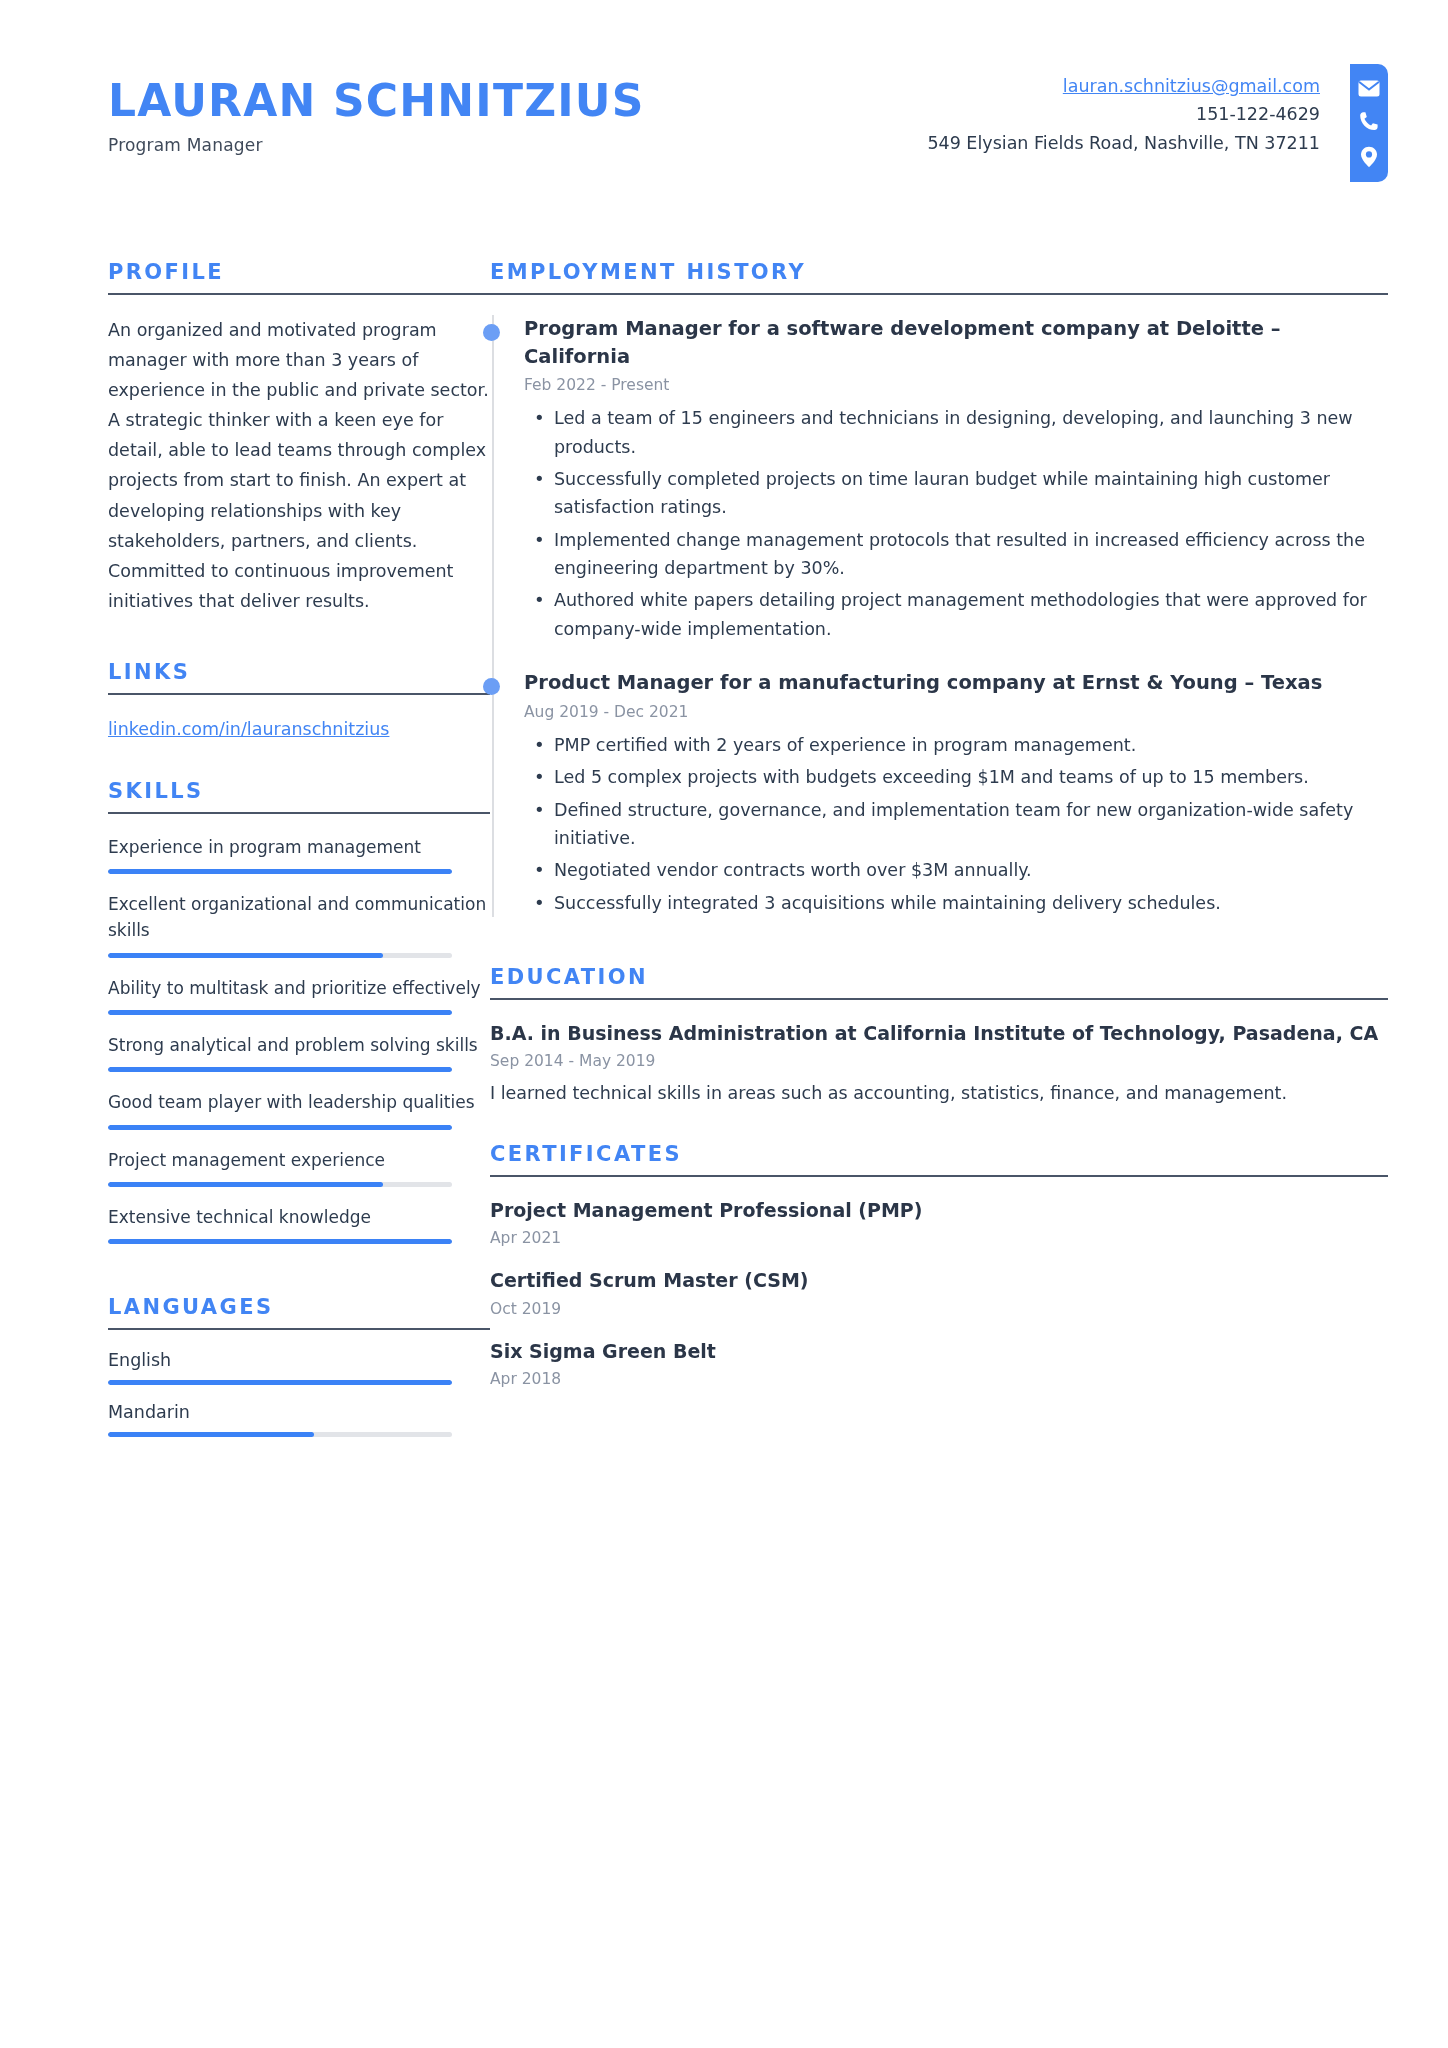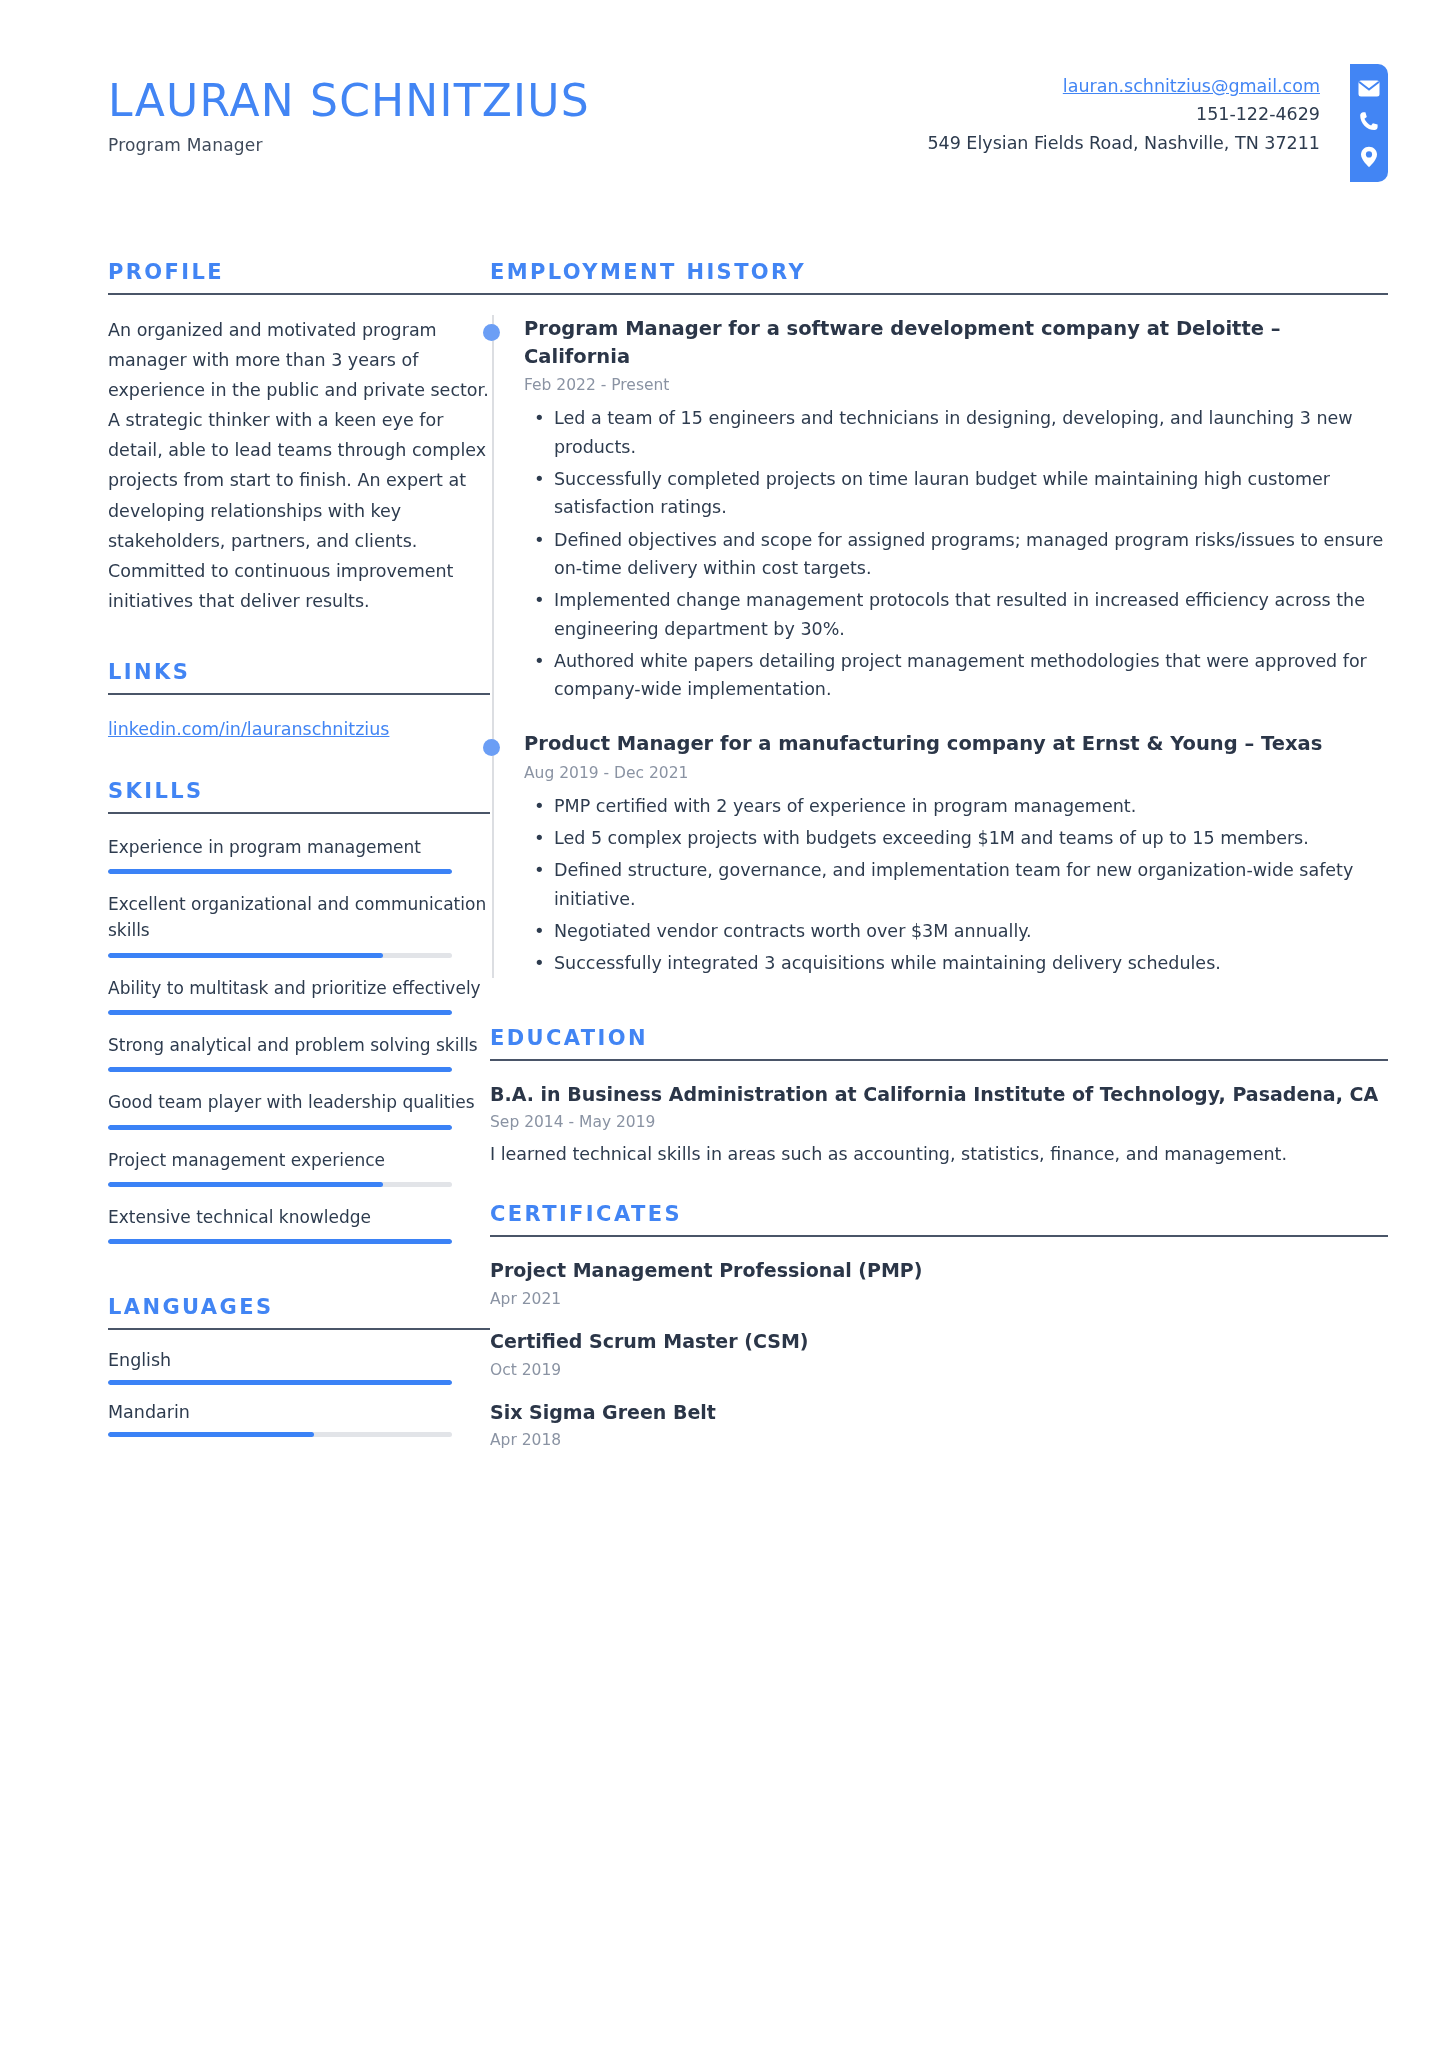--- a/index.html
+++ b/index.html
@@ -24,21 +24,21 @@
   .header {
     display: flex;
     align-items: flex-start;
     justify-content: space-between;
     padding: 60px 0 0 0;
     margin: 0 60px 0 108px;
   }
   .identity { padding-top: 18px; }
   .full-name {
     font-size: 44px;
-    font-weight: normal;
+    font-weight: bold;
     letter-spacing: 1.2px;
     color: #4285f4;
     line-height: 1.06;
     margin: 0;
     white-space: nowrap;
   }
   .job-title {
     font-size: 17px;
     color: #3f4a5a;
     margin-top: 10px;
@@ -355,21 +355,20 @@
         <div class="section-head">EMPLOYMENT HISTORY</div>
         <div class="section-rule"></div>
         <div class="timeline" id="jobs-list">
             <div class="job">
               <span class="job-dot"></span>
               <div class="job-title-line">Program Manager for a software development company at Deloitte – California</div>
               <div class="job-dates">Feb 2022 - Present</div>
               <ul class="bullets">
                 <li>Led a team of 15 engineers and technicians in designing, developing, and launching 3 new products.</li>
                 <li>Successfully completed projects on time lauran budget while maintaining high customer satisfaction ratings.</li>
-                <li>Defined objectives and scope for assigned programs; managed program risks/issues to ensure on-time delivery within cost targets.</li>
                 <li>Implemented change management protocols that resulted in increased efficiency across the engineering department by 30%.</li>
                 <li>Authored white papers detailing project management methodologies that were approved for company-wide implementation.</li>
               </ul>
             </div>
             <div class="job">
               <span class="job-dot"></span>
               <div class="job-title-line">Product Manager for a manufacturing company at Ernst &amp; Young – Texas</div>
               <div class="job-dates">Aug 2019 - Dec 2021</div>
               <ul class="bullets">
                 <li>PMP certified with 2 years of experience in program management.</li>

